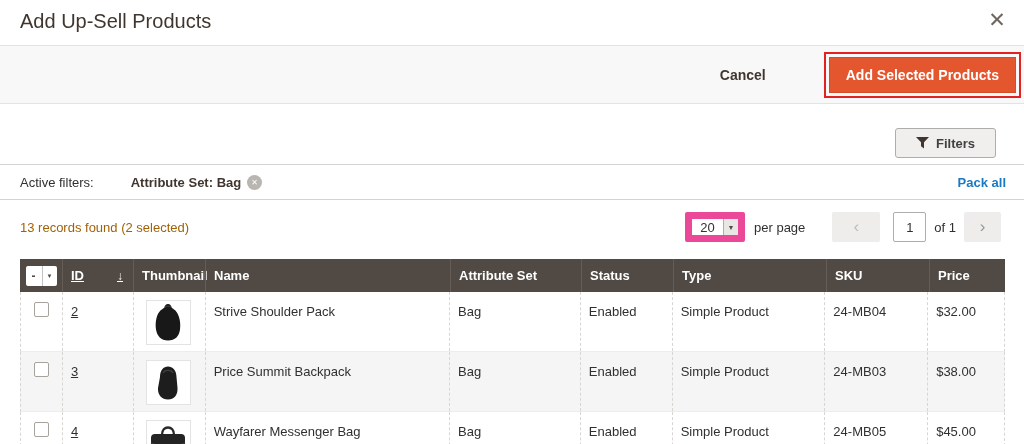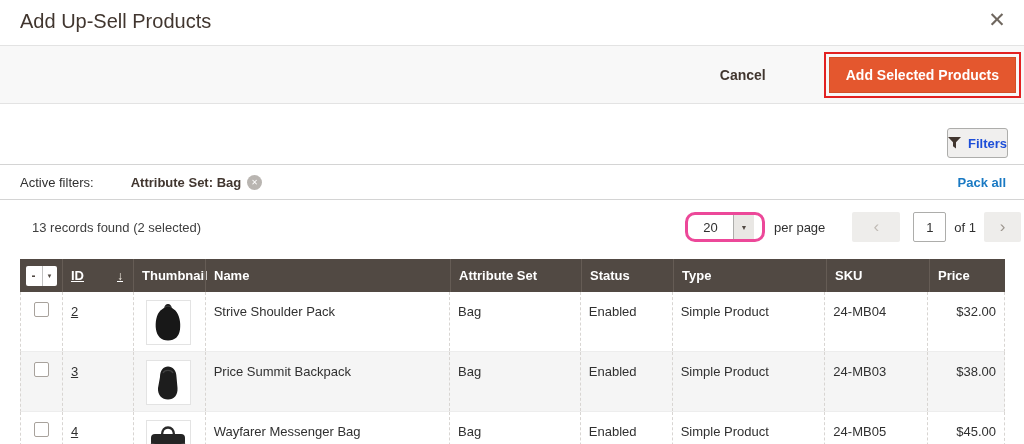--- a/index.html
+++ b/index.html
@@ -15,57 +15,57 @@
   
   .action-bar { position:absolute; left:0; right:0; top:45px; height:59px; background:#f8f8f8;
                 border-top:1px solid #e3e3e3; border-bottom:1px solid #e3e3e3;
                 display:flex; align-items:center; justify-content:flex-end;gap:32px; }
   .cancel-btn { background:transparent; border:none; font-size:14px; font-weight:600; color:#41362f; cursor:pointer; margin-right:26px; }
   .highlight-box { border:2px solid #e22121; padding:3px; margin-right:3px; }
   .primary-btn { background:#e4572e; border:1px solid #d34f27; color:#ffffff; font-size:14px; font-weight:700;
                  padding:0 16px; height:36px; cursor:pointer; font-family:inherit; }
 
   
-  .filters-btn { position:absolute; top:128px; right:16px; height:30px; padding:0 0;
+  .filters-btn { position:absolute; top:128px; right:28px; height:30px; padding:0 20px;
                  background:#f0efee; border:1px solid #adadab; border-radius:3px;
-                 font-size:13px; font-weight:600; color:#1d4ed8; cursor:pointer;
+                 font-size:13px; font-weight:600; color:#404040; cursor:pointer;
                  display:flex; align-items:center; gap:7px; font-family:inherit; }
   .rule-1 { position:absolute; left:0; right:0; top:164px; border-top:1px solid #d4d4d4; }
   .active-filters { position:absolute; left:0; right:0; top:165px; height:35px; border-bottom:1px solid #d4d4d4;
                     display:flex; align-items:center; padding:0 18px 0 20px; font-size:13px; }
   .af-label { color:#303030; }
   .af-chip { font-weight:700; color:#41362f; margin-left:37px; display:flex; align-items:center; gap:6px; }
   .chip-remove { width:15px; height:15px; border-radius:50%; background:#b9b5b1; color:#fff; font-size:8px;
                  display:flex; align-items:center; justify-content:center; cursor:pointer; border:none; }
   .clear-all { margin-left:auto; font-weight:700; color:#1979c3; text-decoration:none; font-size:13px; cursor:pointer; }
 
   
-  .records { position:absolute; left:32px; top:220px; font-size:13px; color:#404040; }
+  .records { position:absolute; left:20px; top:220px; font-size:13px; color:#a16207; }
   .pager { position:absolute; left:685px; top:212px; height:30px; display:flex; align-items:center; font-size:13px; }
-  .pp-select { width:80px; height:30px; border:3px solid #ec4899; border-radius:10px; background:#fff;
+  .pp-select { width:60px; height:30px; border:7px solid #ec4899; border-radius:2px; background:#fff;
                display:flex; cursor:pointer; overflow:hidden; }
   .pp-value { width:45px; display:flex; align-items:center; justify-content:center; color:#303030; }
   .pp-arrow { width:21px; background:#e9e7e4; border-left:1px solid #adadab; display:flex; align-items:center; justify-content:center;
               font-size:7px; color:#514943; }
   .pp-label { margin-left:9px; color:#303030; }
   .nav-btn { height:30px; border:none; border-radius:2px; background:#eeedeb; cursor:pointer;
              display:flex; align-items:center; justify-content:center; font-size:17px; font-family:inherit; }
   .prev { width:48px; margin-left:27px; color:#c0bbb5; }
   .next { width:37px; margin-left:8px; color:#9d968f; }
   .page-input { width:33px; height:30px; margin-left:13px; border:1px solid #adadab; border-radius:2px;
                 text-align:center; font-size:13px; color:#303030; font-family:inherit; }
   .of-label { margin-left:8px; color:#303030; }
 
   
   .grid { position:absolute; left:20px; top:259px; width:985px; }
   .g-head { display:flex; height:33px; background:#514943; color:#fff; font-size:13px; font-weight:700; align-items:center; }
   .g-head .cell { border-left:1px solid #655c55; height:100%; display:flex; align-items:center; padding-left:8px; cursor:pointer; }
   .g-head .cell:first-child { border-left:none; }
   .c0{width:42px;} .c1{width:71px;text-decoration:underline;} .c2{width:72px;} .c3{width:245px;} .c4{width:131px;}
-  .c5{width:92px;} .c6{width:153px;} .c7{width:103px;} .c8{width:76px;text-align:right;}
+  .c5{width:92px;} .c6{width:153px;} .c7{width:103px;} .c8{width:76px;}
   .cell-check-h { justify-content:center !important; padding-left:0 !important; }
   .select-all { width:31px; height:20px; background:#fff; border-radius:2px; display:flex; overflow:hidden; cursor:pointer; }
   .sa-dash { width:17px; display:flex; align-items:center; justify-content:center; color:#514943; font-weight:700; font-size:12px;
              border-right:1px solid #c2c2c2; }
   .sa-arrow { flex:1; display:flex; align-items:center; justify-content:center; color:#514943; font-size:6px; }
   .id-head { justify-content:space-between !important; padding-right:10px; }
   .sort-arrow { font-size:12px; font-weight:400; color:#fbf5ec; }
 
   .g-row { display:flex; height:60px; background:#fff; border-bottom:1px solid #ededed; border-left:1px dashed #d8d5d2;
            border-right:1px dashed #d8d5d2; font-size:13px; cursor:pointer; }

